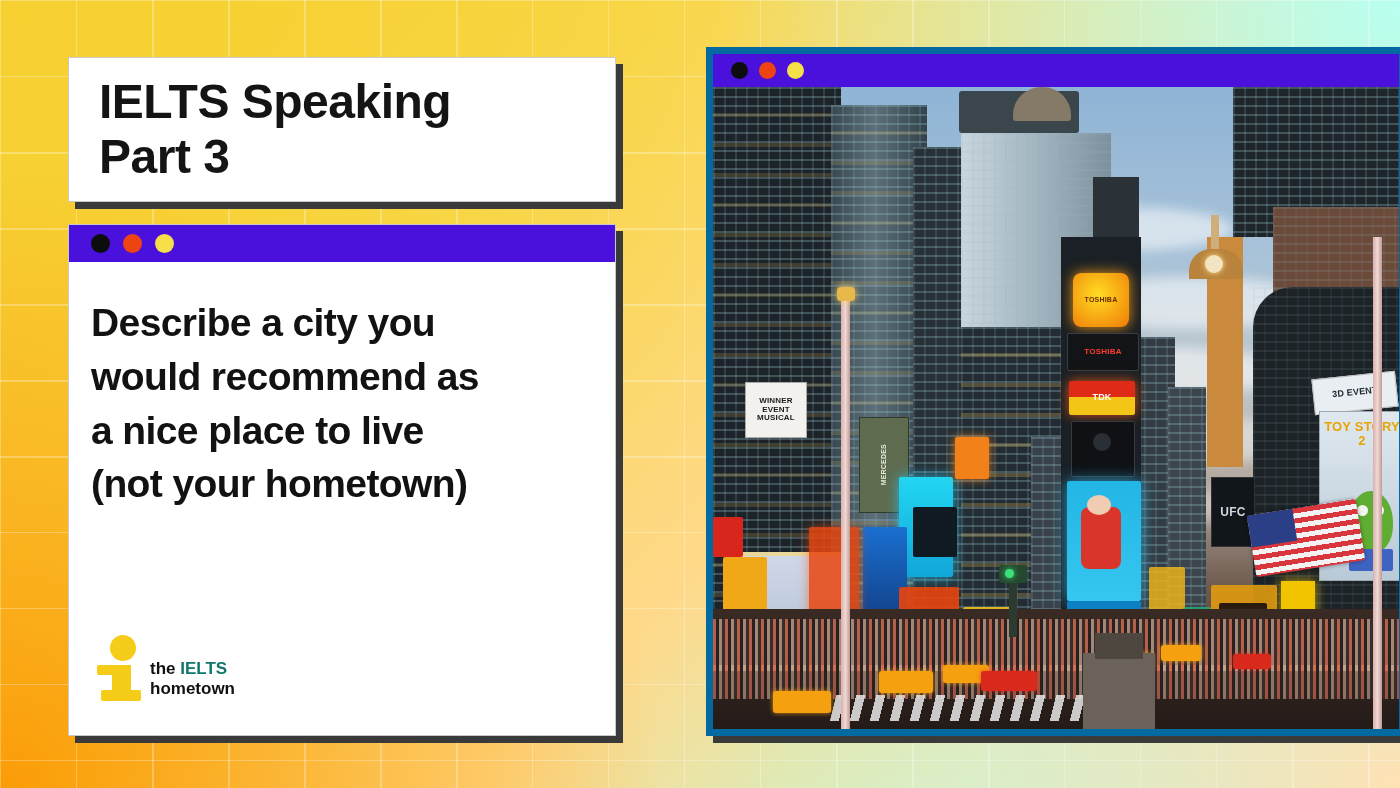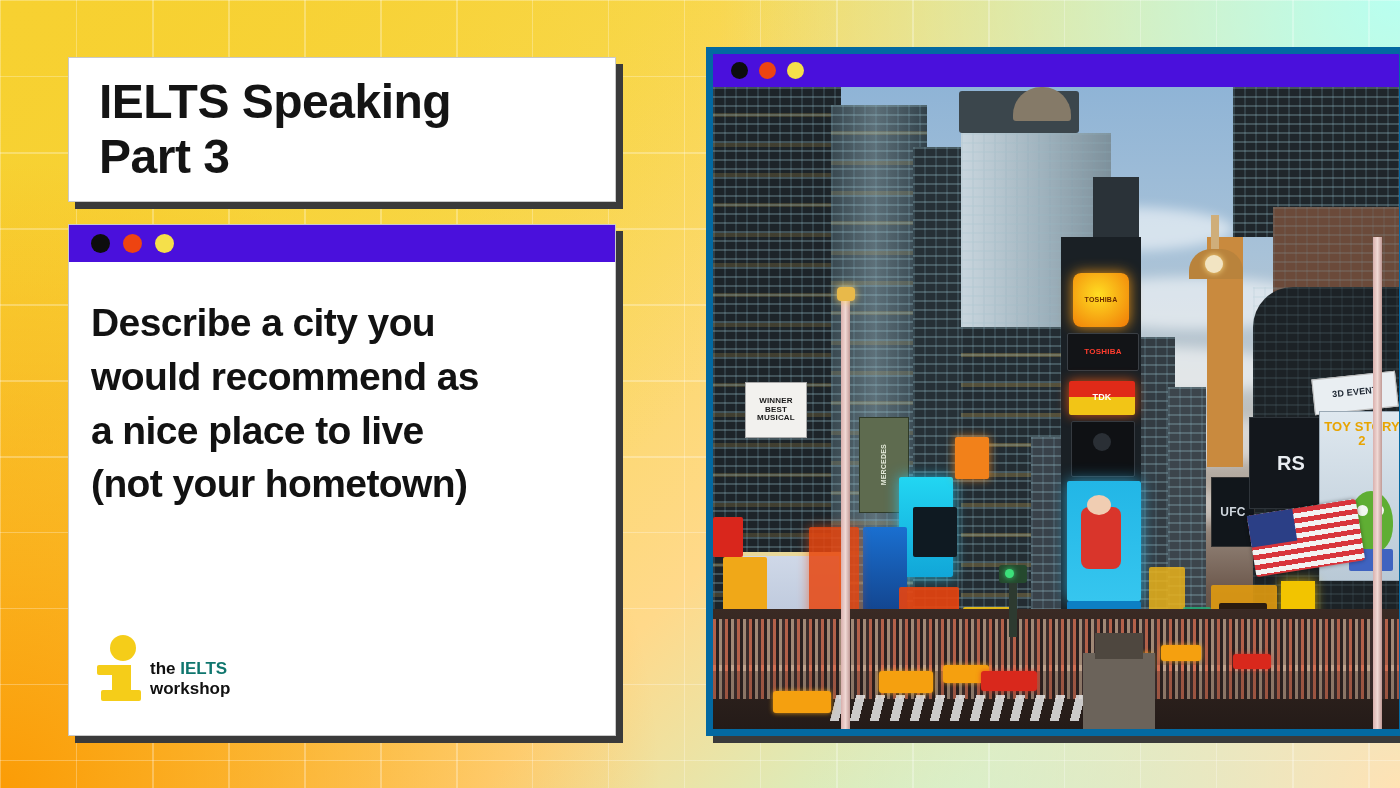--- a/index.html
+++ b/index.html
@@ -139,21 +139,21 @@
 
     <div id="logo">
       <div id="logo-mark">
         <span class="dot-i"></span>
           <span class="hook"></span>
           <span class="stem"></span>
           <span class="foot"></span>
       </div>
       <div id="logo-words">
         <div><span>the </span><span class="accent">IELTS</span></div>
-        <div>workshop</div>
+        <div>hometown</div>
       </div>
     </div>
   </div>
 </div>
 
 <div class="shadow-box" id="photo-card">
   <div class="titlebar">
     <span class="dot" style="background:#0d0d0d"></span>
     <span class="dot" style="background:#ee4411"></span>
     <span class="dot" style="background:#f5e04a"></span>
@@ -238,21 +238,21 @@
     <div class="neon" style="left:358px;top:334px;width:64px;height:56px;background:#0f1114;border:1px solid #353a40;"></div>
     <div class="neon" style="left:380px;top:346px;width:18px;height:18px;border-radius:50%;background:#2a2f35;"></div>
 
     <div class="neon" style="left:354px;top:394px;width:74px;height:120px;background:linear-gradient(#22b6e6,#36c6ef);box-shadow:0 0 16px rgba(50,190,240,.8);"></div>
     <div class="neon" style="left:368px;top:420px;width:40px;height:62px;background:#d9352b;border-radius:8px;"></div>
     <div class="neon" style="left:374px;top:408px;width:24px;height:20px;border-radius:50%;background:#f0cdb2;"></div>
     <div class="neon" style="left:354px;top:514px;width:74px;height:26px;background:#0d7fc4;"></div>
 
     <div class="board" style="left:32px;top:295px;width:62px;height:56px;background:#f2f1ee;border:1px solid #aaa;">
       <span class="board-lbl" style="color:#1a1a1a;font-size:8px;">WINNER
-BEST
+EVENT
 MUSICAL</span>
     </div>
 
 
     <div class="board" style="left:26px;top:465px;width:104px;height:140px;background:linear-gradient(#cfd8e8,#aab8cf);border:4px solid #e8d89a;">
       <span class="board-lbl" style="color:#1d2a4a;font-size:12px;">MAMMA
 MIA!</span>
     </div>
 
     <div class="board" style="left:146px;top:330px;width:50px;height:96px;background:#5e6b4f;border:1px solid #2f3a28;">
@@ -264,23 +264,20 @@
     <div class="neon" style="left:242px;top:350px;width:34px;height:42px;background:#f2811a;box-shadow:0 0 10px rgba(250,140,30,.8);"></div>
     <div class="neon" style="left:150px;top:440px;width:44px;height:96px;background:linear-gradient(#1a6fd0,#123f86);"></div>
     <div class="neon" style="left:96px;top:440px;width:50px;height:120px;background:#e8460f;box-shadow:0 0 12px rgba(240,80,20,.7);opacity:.85"></div>
     <div class="neon" style="left:10px;top:470px;width:44px;height:90px;background:#f0a818;"></div>
     <div class="neon" style="left:0px;top:430px;width:30px;height:40px;background:#d9261c;"></div>
 
     <div class="board" style="left:498px;top:390px;width:44px;height:70px;background:#11161b;border:1px solid #333;">
       <span class="board-lbl" style="color:#cfd6dd;font-size:12px;">UFC</span>
     </div>
 
-    <div class="board" style="left:536px;top:330px;width:84px;height:92px;background:#13171c;border:1px solid #2e343a;">
-      <span class="board-lbl" style="color:#e9edf1;font-size:20px;">RS</span>
-    </div>
 
     <div class="board" style="left:600px;top:288px;width:84px;height:36px;background:#e9eef2;border:1px solid #bbb;transform:rotate(-6deg);">
       <span class="board-lbl" style="color:#1b2430;font-size:9px;">3D EVENT</span>
     </div>
 
     <div class="board" style="left:606px;top:324px;width:86px;height:170px;background:linear-gradient(#dfe8ef,#b9c9d6);border:1px solid #9aa9b5;align-items:flex-start;">
       <span class="board-lbl" style="color:#e8a400;font-size:13px;padding-top:8px;-webkit-text-stroke:0px;">TOY
 STORY 2</span>
     </div>
 

